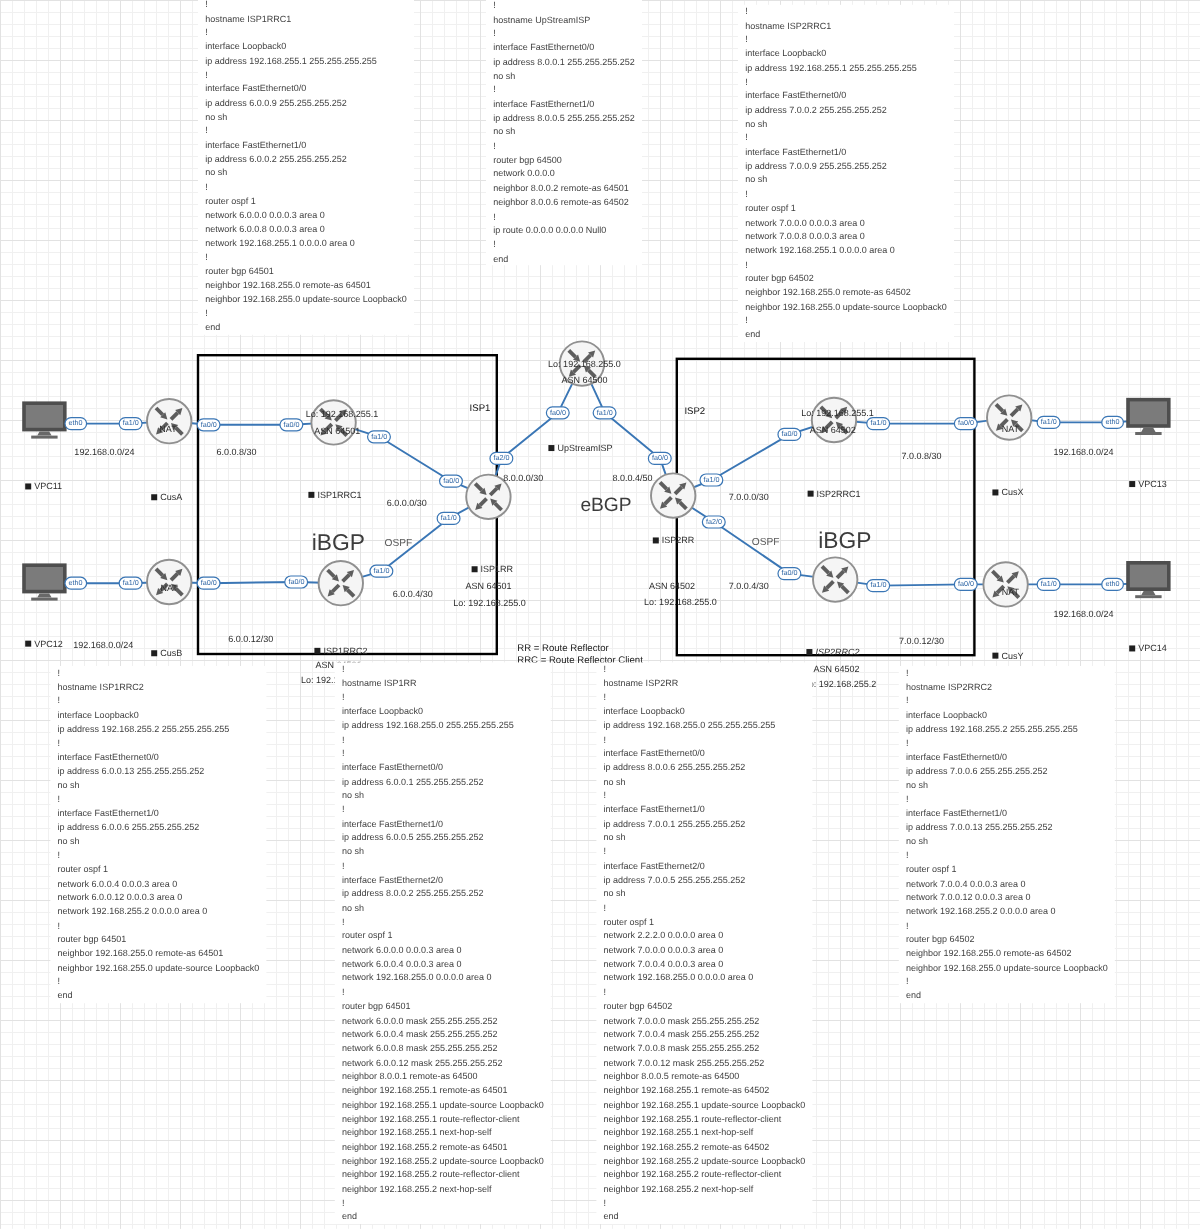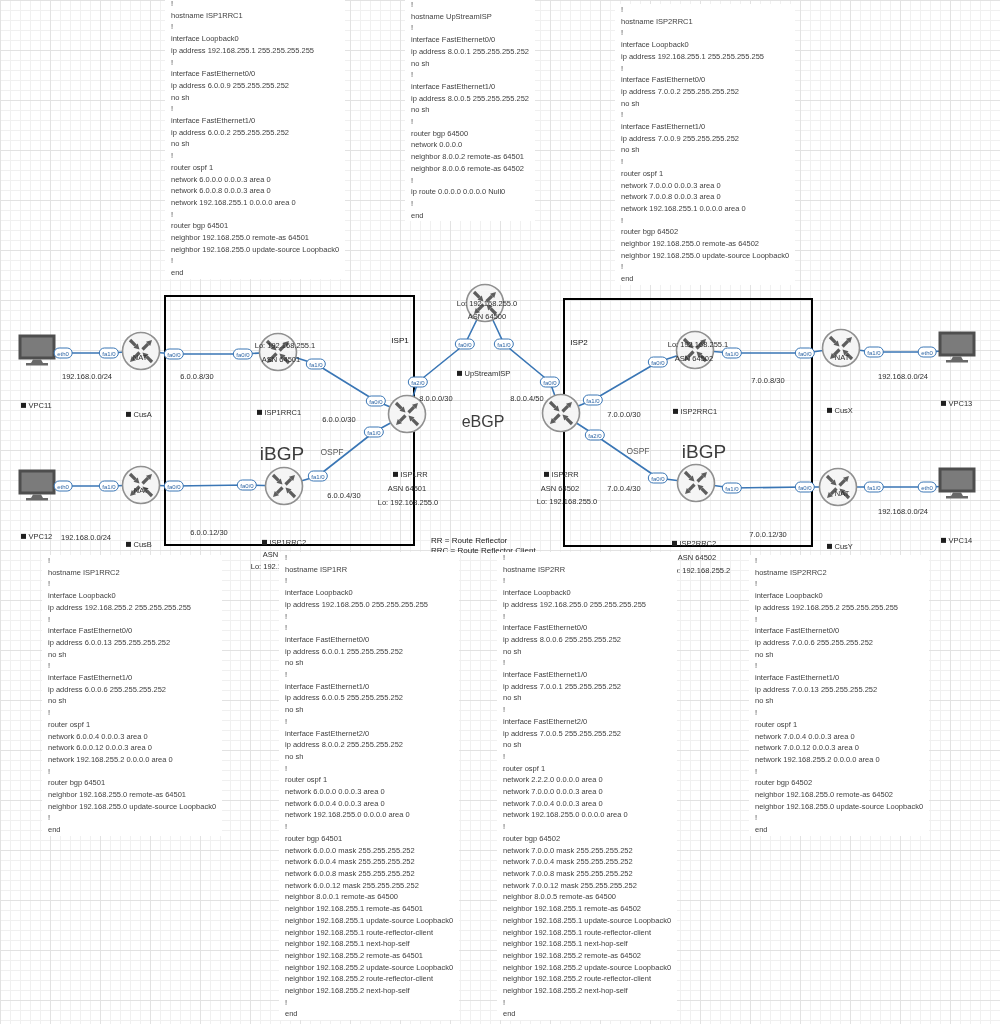--- a/index.html
+++ b/index.html
@@ -228,21 +228,21 @@
     <span class="pill" style="left: 732px; top: 488px;">fa1/0</span>
     <span class="pill" style="left: 805px; top: 487px;">fa0/0</span>
     <span class="pill" style="left: 874px; top: 487px;">fa1/0</span>
     <span class="pill" style="left: 927px; top: 487px;">eth0</span>
     <div class="lbl c boxlbl" style="left: 400px; top: 303px;">ISP1</div>
     <div class="lbl c boxlbl" style="left: 579px; top: 305px;">ISP2</div>
     <div class="lbl c big15" style="left: 282px; top: 416px;">iBGP</div>
     <div class="lbl c ospf" style="left: 332px; top: 415px;">OSPF</div>
     <div class="lbl c ospf" style="left: 638px; top: 414px;">OSPF</div>
     <div class="lbl c big15" style="left: 704px; top: 414px;">iBGP</div>
-    <div class="lbl c big16" style="left: 483px; top: 384px;">eBGP</div>
+    <div class="lbl c big16" style="left: 483px; top: 384px; padding-left: 44px;">eBGP</div>
     <div class="lbl l legend" style="left: 431px; top: 503px;">RR = Route Reflector</div>
     <div class="lbl l legend" style="left: 431px; top: 513px;">RRC = Route Reflector Client</div>
     <div class="lbl c" style="left: 140px; top: 320px;">NAT</div>
     <div class="lbl c" style="left: 141px; top: 453px;">NAT</div>
     <div class="lbl c" style="left: 842px; top: 320px;">NAT</div>
     <div class="lbl c" style="left: 842px; top: 456px;">NAT</div>
     <div class="lbl c" style="left: 87px; top: 339px;">192.168.0.0/24</div>
     <div class="lbl c" style="left: 197px; top: 339px;">6.0.0.8/30</div>
     <div class="lbl c" style="left: 86px; top: 500px;">192.168.0.0/24</div>
     <div class="lbl c" style="left: 209px; top: 495px;">6.0.0.12/30</div>
@@ -265,27 +265,27 @@
     <div class="lbl l" style="left: 257px; top: 375px;"><span class="sqm"></span><span>ISP1RRC1</span></div>
     <div class="lbl l" style="left: 262px; top: 505px;"><span class="sqm"></span><span>ISP1RRC2</span></div>
     <div class="lbl c" style="left: 282px; top: 517px;">ASN 64501</div>
     <div class="lbl c" style="left: 281px; top: 529px;">Lo: 192.168.255.2</div>
     <div class="lbl c" style="left: 487px; top: 266px;">Lo: 192.168.255.0</div>
     <div class="lbl c" style="left: 487px; top: 279px;">ASN 64500</div>
     <div class="lbl l" style="left: 457px; top: 336px;"><span class="sqm"></span><span>UpStreamISP</span></div>
     <div class="lbl l" style="left: 393px; top: 437px;"><span class="sqm"></span><span>ISP1RR</span></div>
     <div class="lbl c" style="left: 407px; top: 451px;">ASN 64501</div>
     <div class="lbl c" style="left: 408px; top: 465px;">Lo: 192.168.255.0</div>
-    <div class="lbl l" style="left: 544px; top: 437px;"><span class="sqm"></span><span>ISP2RR</span></div>
+    <div class="lbl l" style="left: 544px; top: 413px;"><span class="sqm"></span><span>ISP2RR</span></div>
     <div class="lbl c" style="left: 560px; top: 451px;">ASN 64502</div>
     <div class="lbl c" style="left: 567px; top: 464px;">Lo: 192.168.255.0</div>
     <div class="lbl c" style="left: 698px; top: 307px;">Lo: 192.168.255.1</div>
     <div class="lbl c" style="left: 694px; top: 321px;">ASN 64502</div>
     <div class="lbl l" style="left: 673px; top: 374px;"><span class="sqm"></span><span>ISP2RRC1</span></div>
-    <div class="lbl l" style="left: 672px; top: 506px;"><span class="sqm"></span><span>ISP2RRC2</span></div>
+    <div class="lbl l" style="left: 672px; top: 506px; font-style: italic;"><span class="sqm"></span><span>ISP2RRC2</span></div>
     <div class="lbl c" style="left: 697px; top: 520px;">ASN 64502</div>
     <div class="lbl c" style="left: 700px; top: 533px;">Lo: 192.168.255.2</div>
     <div class="lbl l" style="left: 827px; top: 373px;"><span class="sqm"></span><span>CusX</span></div>
     <div class="lbl l" style="left: 827px; top: 509px;"><span class="sqm"></span><span>CusY</span></div>
     <div class="lbl l" style="left: 941px; top: 366px;"><span class="sqm"></span><span>VPC13</span></div>
     <div class="lbl l" style="left: 941px; top: 503px;"><span class="sqm"></span><span>VPC14</span></div>
     <div class="cfg" style="left: 165px; top: -2px;"><div>!</div><div>hostname ISP1RRC1</div><div>!</div><div>interface Loopback0</div><div>ip address 192.168.255.1 255.255.255.255</div><div>!</div><div>interface FastEthernet0/0</div><div>ip address 6.0.0.9 255.255.255.252</div><div>no sh</div><div>!</div><div>interface FastEthernet1/0</div><div>ip address 6.0.0.2 255.255.255.252</div><div>no sh</div><div>!</div><div>router ospf 1</div><div>network 6.0.0.0 0.0.0.3 area 0</div><div>network 6.0.0.8 0.0.0.3 area 0</div><div>network 192.168.255.1 0.0.0.0 area 0</div><div>!</div><div>router bgp 64501</div><div>neighbor 192.168.255.0 remote-as 64501</div><div>neighbor 192.168.255.0 update-source Loopback0</div><div>!</div><div>end</div></div>
     <div class="cfg" style="left: 405px; top: -1px;"><div>!</div><div>hostname UpStreamISP</div><div>!</div><div>interface FastEthernet0/0</div><div>ip address 8.0.0.1 255.255.255.252</div><div>no sh</div><div>!</div><div>interface FastEthernet1/0</div><div>ip address 8.0.0.5 255.255.255.252</div><div>no sh</div><div>!</div><div>router bgp 64500</div><div>network 0.0.0.0</div><div>neighbor 8.0.0.2 remote-as 64501</div><div>neighbor 8.0.0.6 remote-as 64502</div><div>!</div><div>ip route 0.0.0.0 0.0.0.0 Null0</div><div>!</div><div>end</div></div>
     <div class="cfg" style="left: 615px; top: 4px;"><div>!</div><div>hostname ISP2RRC1</div><div>!</div><div>interface Loopback0</div><div>ip address 192.168.255.1 255.255.255.255</div><div>!</div><div>interface FastEthernet0/0</div><div>ip address 7.0.0.2 255.255.255.252</div><div>no sh</div><div>!</div><div>interface FastEthernet1/0</div><div>ip address 7.0.0.9 255.255.255.252</div><div>no sh</div><div>!</div><div>router ospf 1</div><div>network 7.0.0.0 0.0.0.3 area 0</div><div>network 7.0.0.8 0.0.0.3 area 0</div><div>network 192.168.255.1 0.0.0.0 area 0</div><div>!</div><div>router bgp 64502</div><div>neighbor 192.168.255.0 remote-as 64502</div><div>neighbor 192.168.255.0 update-source Loopback0</div><div>!</div><div>end</div></div>
     <div class="cfg" style="left: 42px; top: 555px;"><div>!</div><div>hostname ISP1RRC2</div><div>!</div><div>interface Loopback0</div><div>ip address 192.168.255.2 255.255.255.255</div><div>!</div><div>interface FastEthernet0/0</div><div>ip address 6.0.0.13 255.255.255.252</div><div>no sh</div><div>!</div><div>interface FastEthernet1/0</div><div>ip address 6.0.0.6 255.255.255.252</div><div>no sh</div><div>!</div><div>router ospf 1</div><div>network 6.0.0.4 0.0.0.3 area 0</div><div>network 6.0.0.12 0.0.0.3 area 0</div><div>network 192.168.255.2 0.0.0.0 area 0</div><div>!</div><div>router bgp 64501</div><div>neighbor 192.168.255.0 remote-as 64501</div><div>neighbor 192.168.255.0 update-source Loopback0</div><div>!</div><div>end</div></div>

